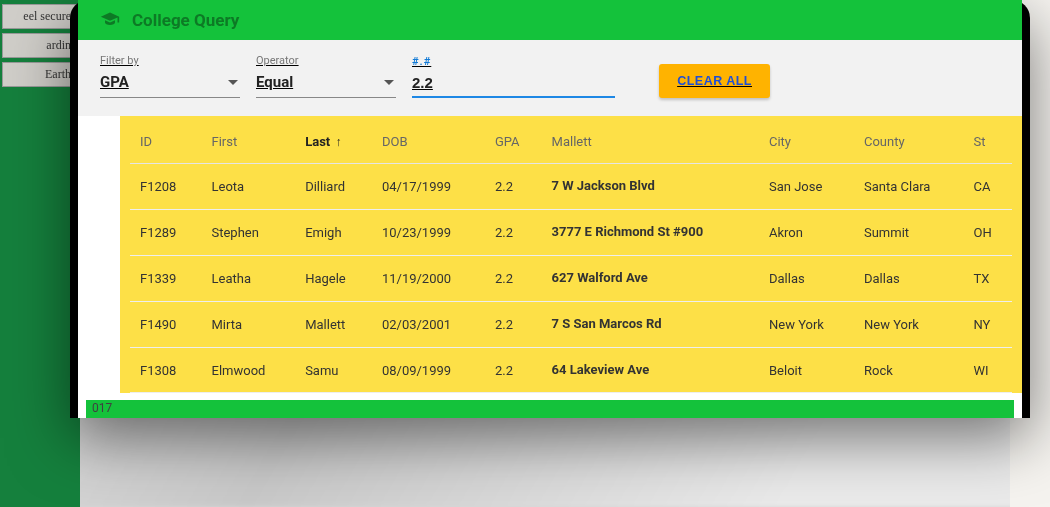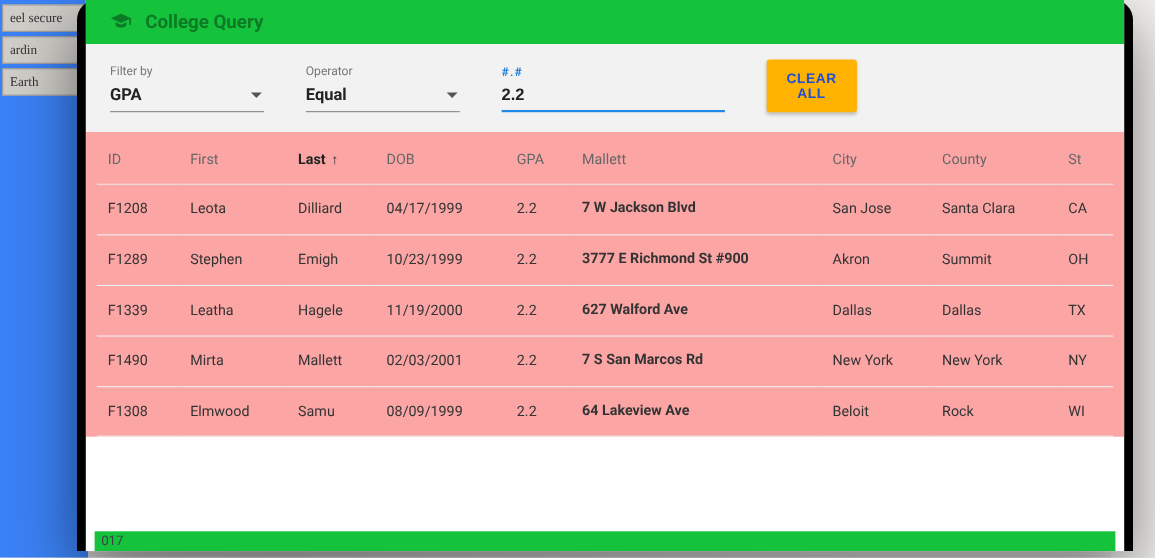--- a/index.html
+++ b/index.html
@@ -11,39 +11,40 @@
     overflow: hidden;
     position: relative;
   }
   .bg-decor {
     position: absolute; inset: 0;
     background: linear-gradient(120deg, #e8e8e8 0%, #c8c8c8 40%, #eaeaea 80%);
     filter: blur(2px);
   }
   .bg-left {
     position: absolute; left: 0; top: 0; width: 80px; height: 100%;
-    background: #3b82f6;
+    background: #15803d;
     font-family: Georgia, serif;
+    text-align: right;
   }
   .bg-left div { color: #333; font-size: 12px; padding: 4px 6px; background: #d0cec9; margin: 4px 2px; border: 1px solid #999; }
   .bg-right {
     position: absolute; right: 0; top: 0; width: 40px; height: 100%;
     background: #f5f3ef;
   }
   .bg-right-text {
     position: absolute; right: 4px; top: 50px;
     transform: rotate(-90deg); transform-origin: right top;
     font-family: Georgia, serif; font-size: 22px; letter-spacing: 6px;
     color: #333; white-space: nowrap;
   }
 
   .laptop {
     position: absolute;
     left: 70px; top: 0px;
-    width: 960px; height: 501px;
+    width: 960px; height: 418px;
     background: #000;
     border-radius: 18px 18px 0 0;
     padding: 12px;
     box-shadow: 0 20px 60px rgba(0,0,0,0.5);
   }
   .screen {
     position: absolute;
     left: 8px; right: 8px; top: 0; bottom: 0;
     background: #fff;
     overflow: hidden;
@@ -62,21 +63,21 @@
   }
   .topbar-title {
     color: #0d7a25;
     font-weight: 700;
     font-size: 17px;
   }
 
   .filter-panel {
     background: #f2f2f2;
     padding: 14px 22px 18px;
-    display: flex; align-items: flex-end; gap: 38px;
+    display: flex; align-items: flex-end; gap: 16px; text-decoration: underline;
   }
   .field {
     display: flex; flex-direction: column;
   }
   .field-label {
     font-size: 11px; color: #777; margin-bottom: 2px;
   }
   .select {
     display: flex; align-items: center; justify-content: space-between;
     border-bottom: 1px solid #888;
@@ -111,21 +112,22 @@
     padding: 10px 18px;
     border-radius: 3px;
     margin-left: auto;
     margin-right: 230px;
     cursor: pointer;
     box-shadow: 0 2px 3px rgba(0,0,0,0.2);
   }
 
   .table-wrap {
     padding: 0 10px;
-    background: #fca5a5;
+    background: #fde047;
+    margin-left: 42px;
   }
   table {
     width: 100%;
     border-collapse: collapse;
     font-size: 13px;
   }
   thead th {
     text-align: left;
     color: #666;
     font-weight: 400;

